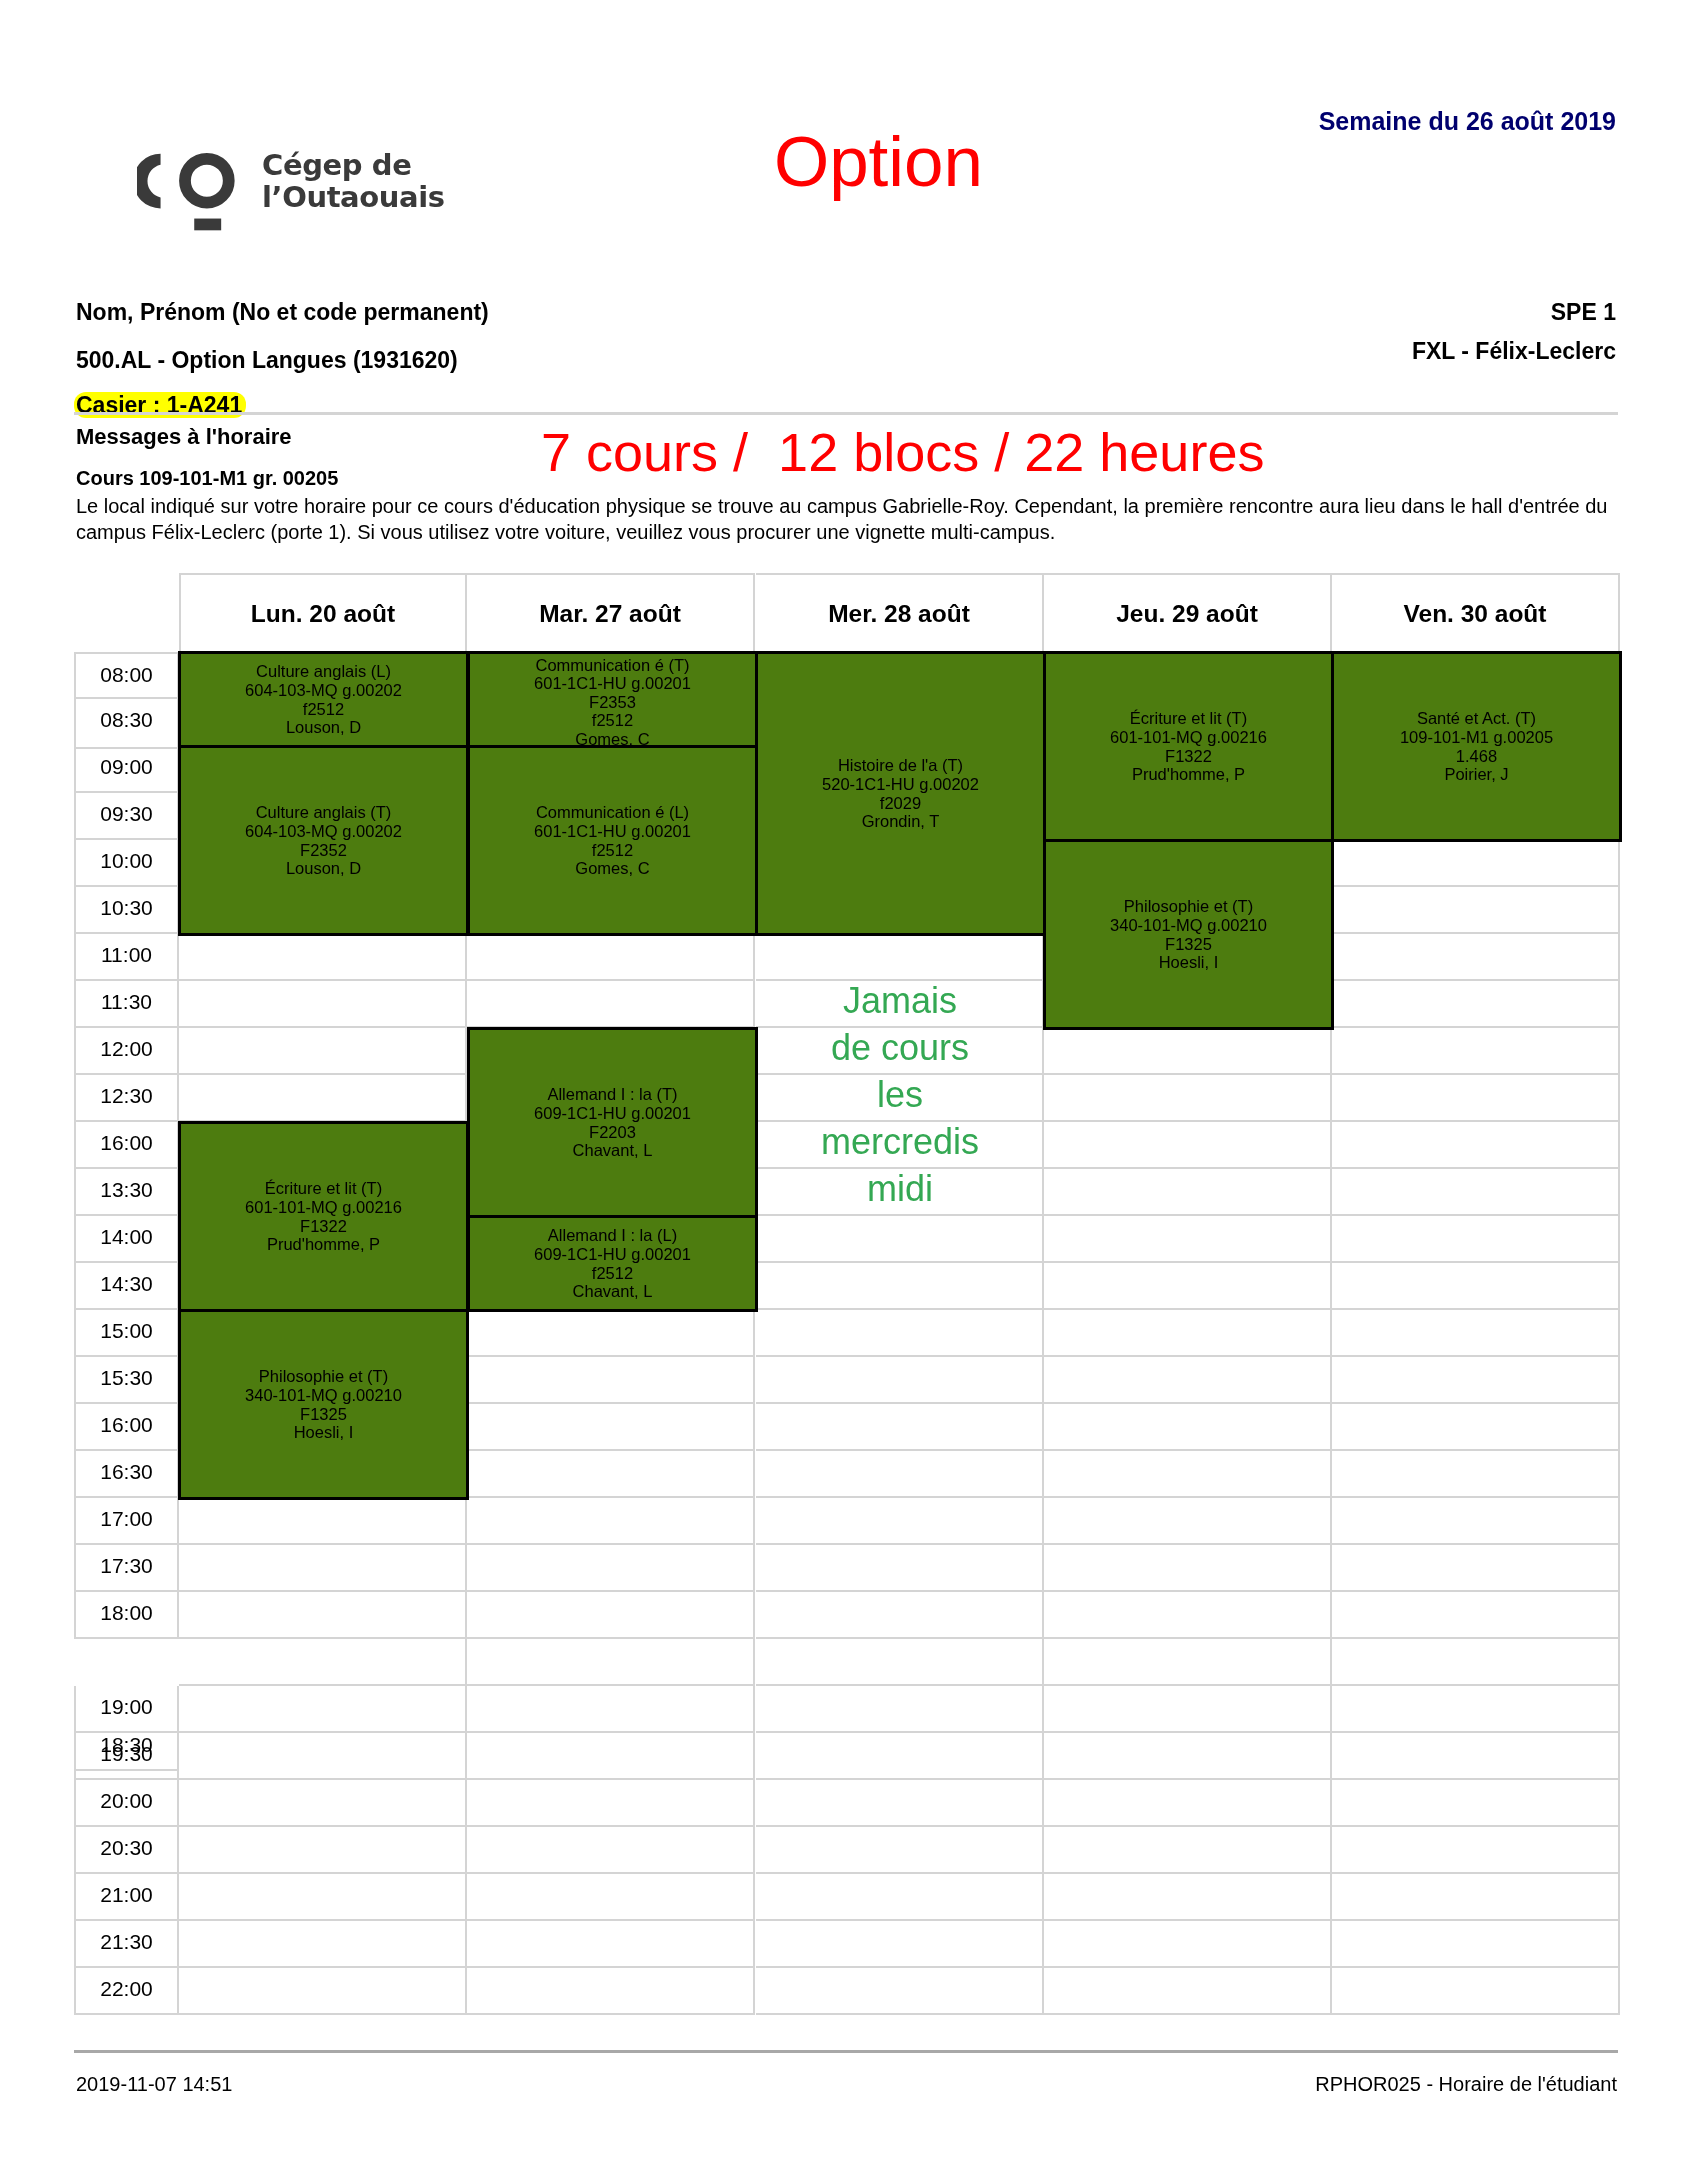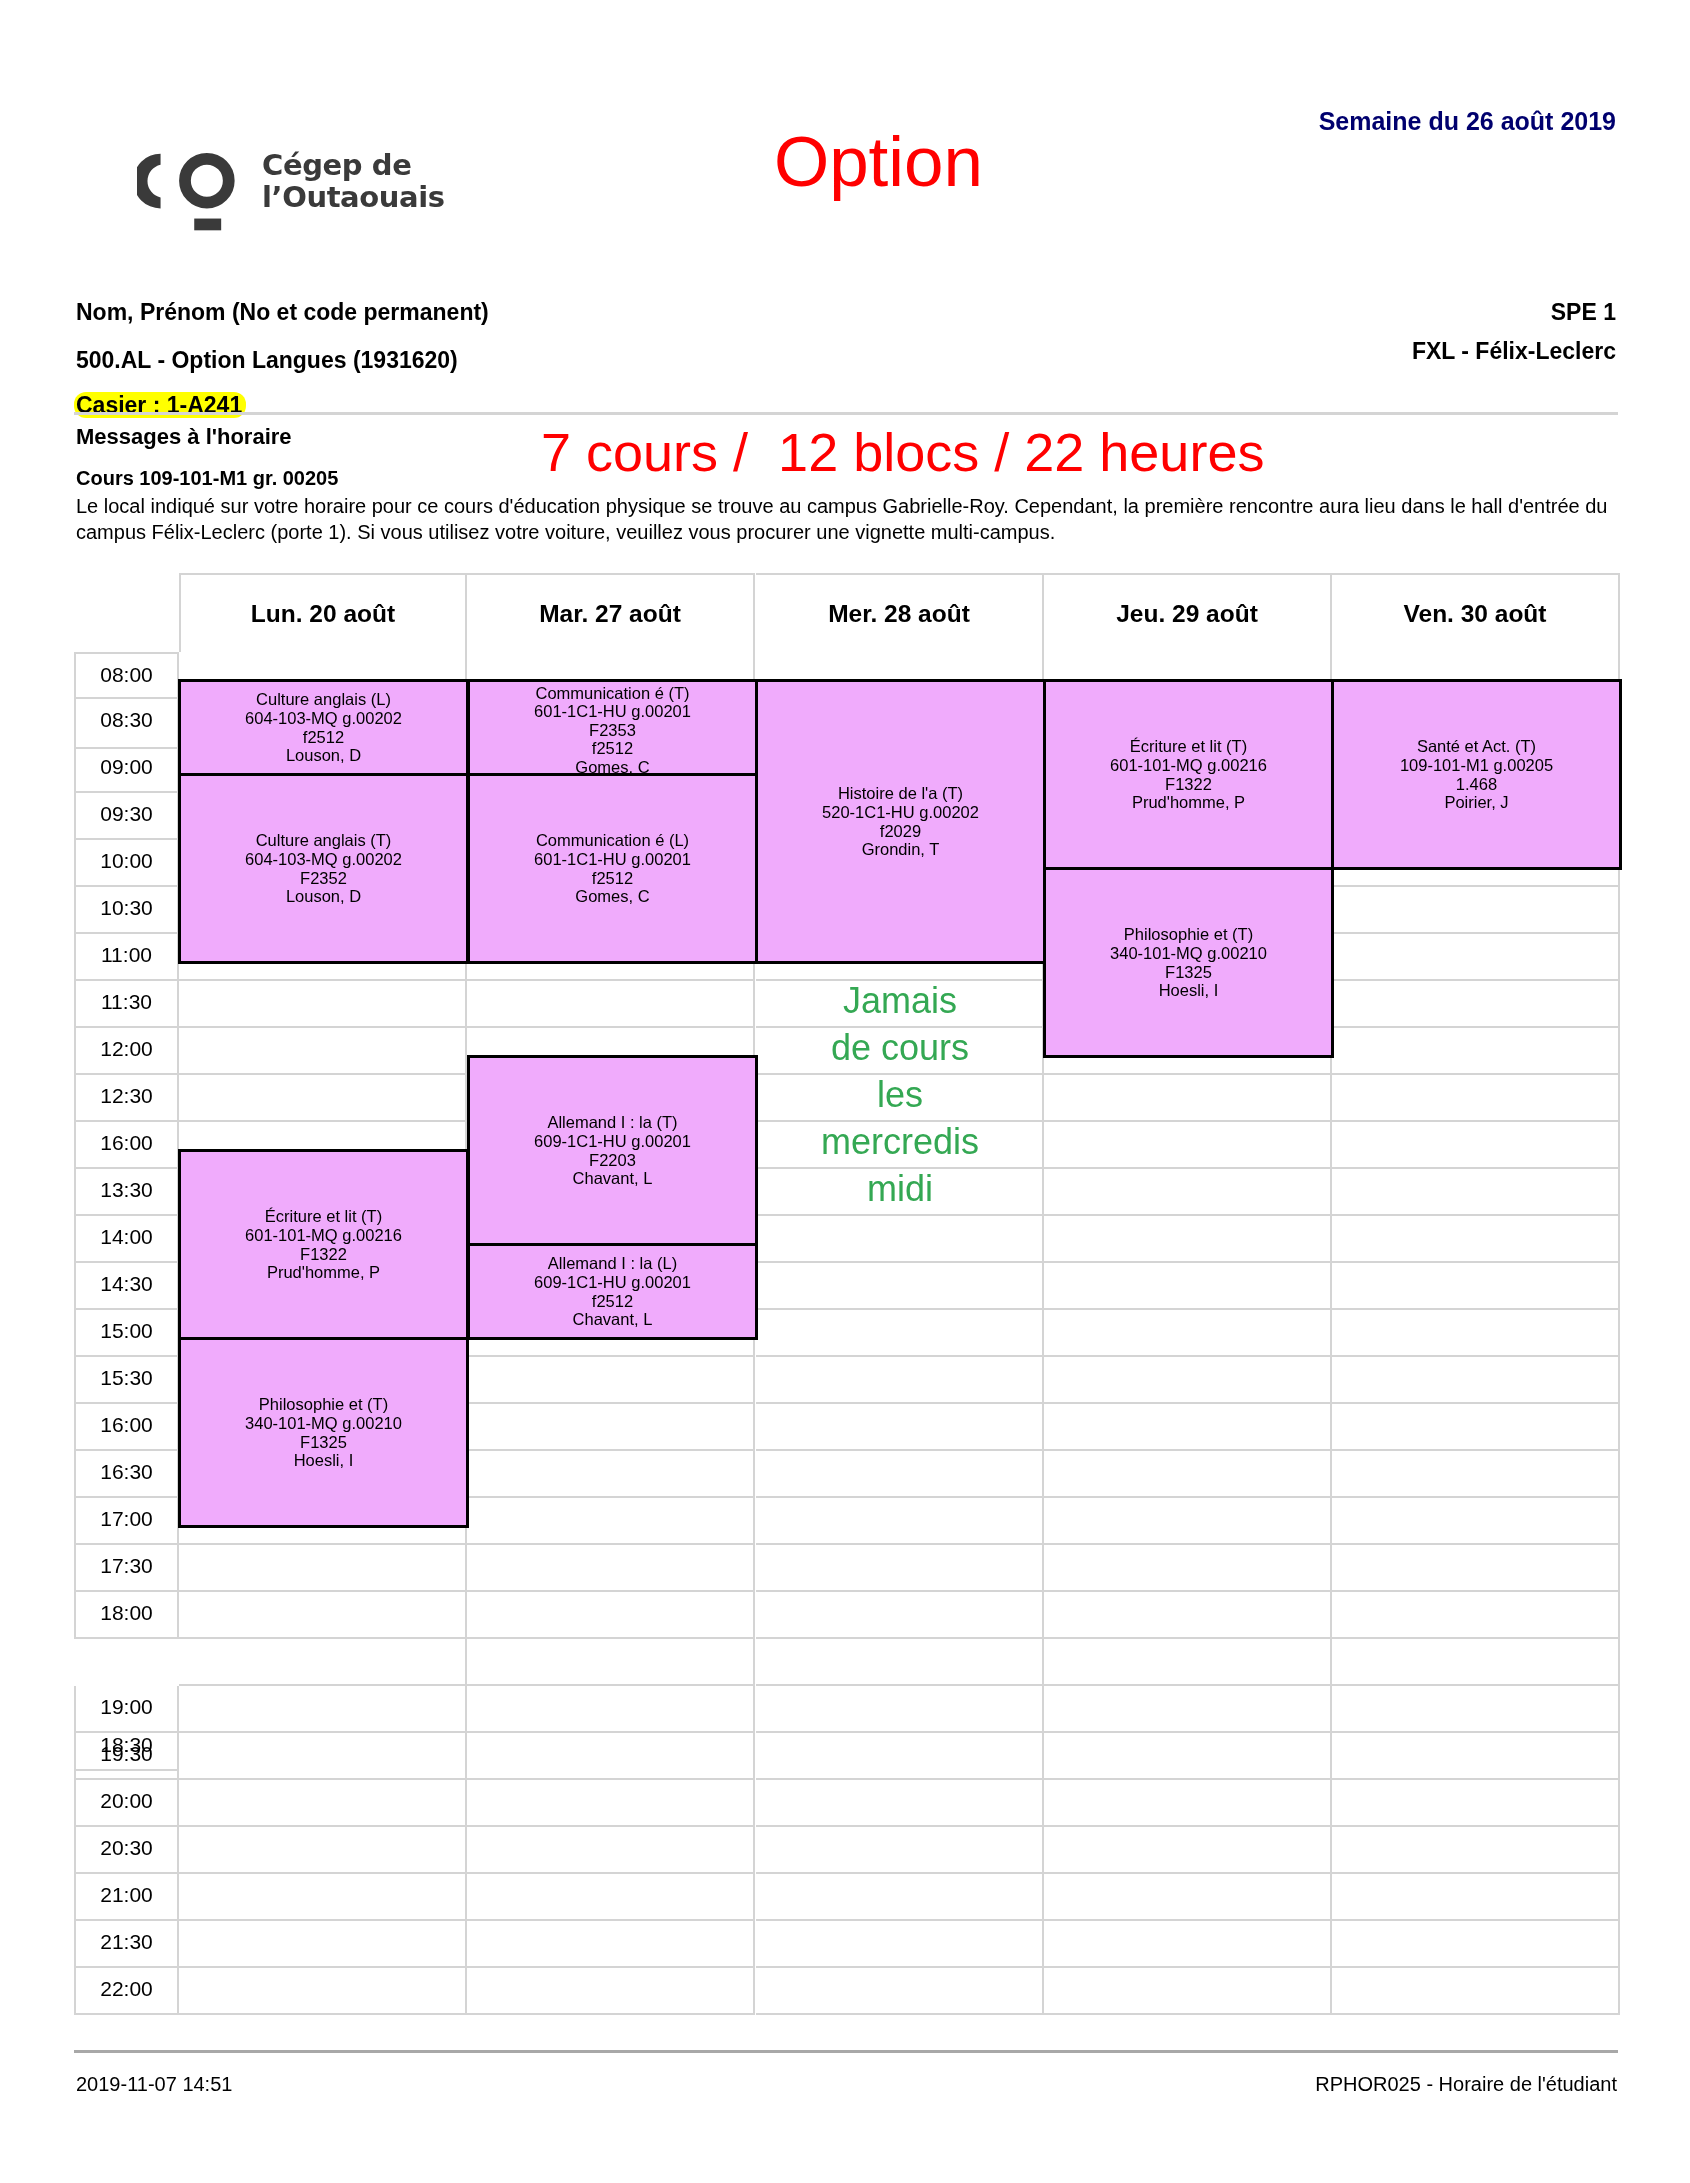--- a/index.html
+++ b/index.html
@@ -37,23 +37,23 @@
   .hdr-cell { position:absolute; top:573px; height:79px; border:2.5px solid #d4d4d4; border-bottom:none;
               box-sizing:border-box; display:flex; align-items:center; justify-content:center;
               font-weight:bold; font-size:24.5px; }
   .hdr-cell + .hdr-cell { border-left:none; }
   .time-cell { position:absolute; left:74px; width:105px; box-sizing:border-box;
                border:2.5px solid #d4d4d4; border-top:none; font-size:21px; text-align:center;
                padding-top:8.5px; }
   .time-cell.first { border-top:2.5px solid #d4d4d4; }
   .slot { position:absolute; box-sizing:border-box; border-right:2.5px solid #d4d4d4;
           border-bottom:2.5px solid #d4d4d4; }
-  .block { position:absolute; box-sizing:border-box; border:3px solid #000; background:#f0abfc;
+  .block { position:absolute; box-sizing:border-box; border:3px solid #000; background:#4d7c0f;
            display:flex; flex-direction:column; align-items:center; justify-content:center;
-           text-align:center; font-size:16.5px; line-height:18.6px; overflow:hidden;margin-top:28px; }
+           text-align:center; font-size:16.5px; line-height:18.6px; overflow:hidden; }
   .block.top-align { justify-content:flex-start; padding-top:1.7px; }
   .note { left:756px; width:288px; text-align:center; color:#34a853; font-size:36px; line-height:47px; }
 
   .footer-line { left:74px; top:2050px; width:1544px; height:3.4px; background:#a8a8a8; }
   .footer-left { left:76px; top:2073px; font-size:20px; }
   .footer-right { right:73px; top:2073px; font-size:20px; }
 </style>
 </head>
 <body>
 

